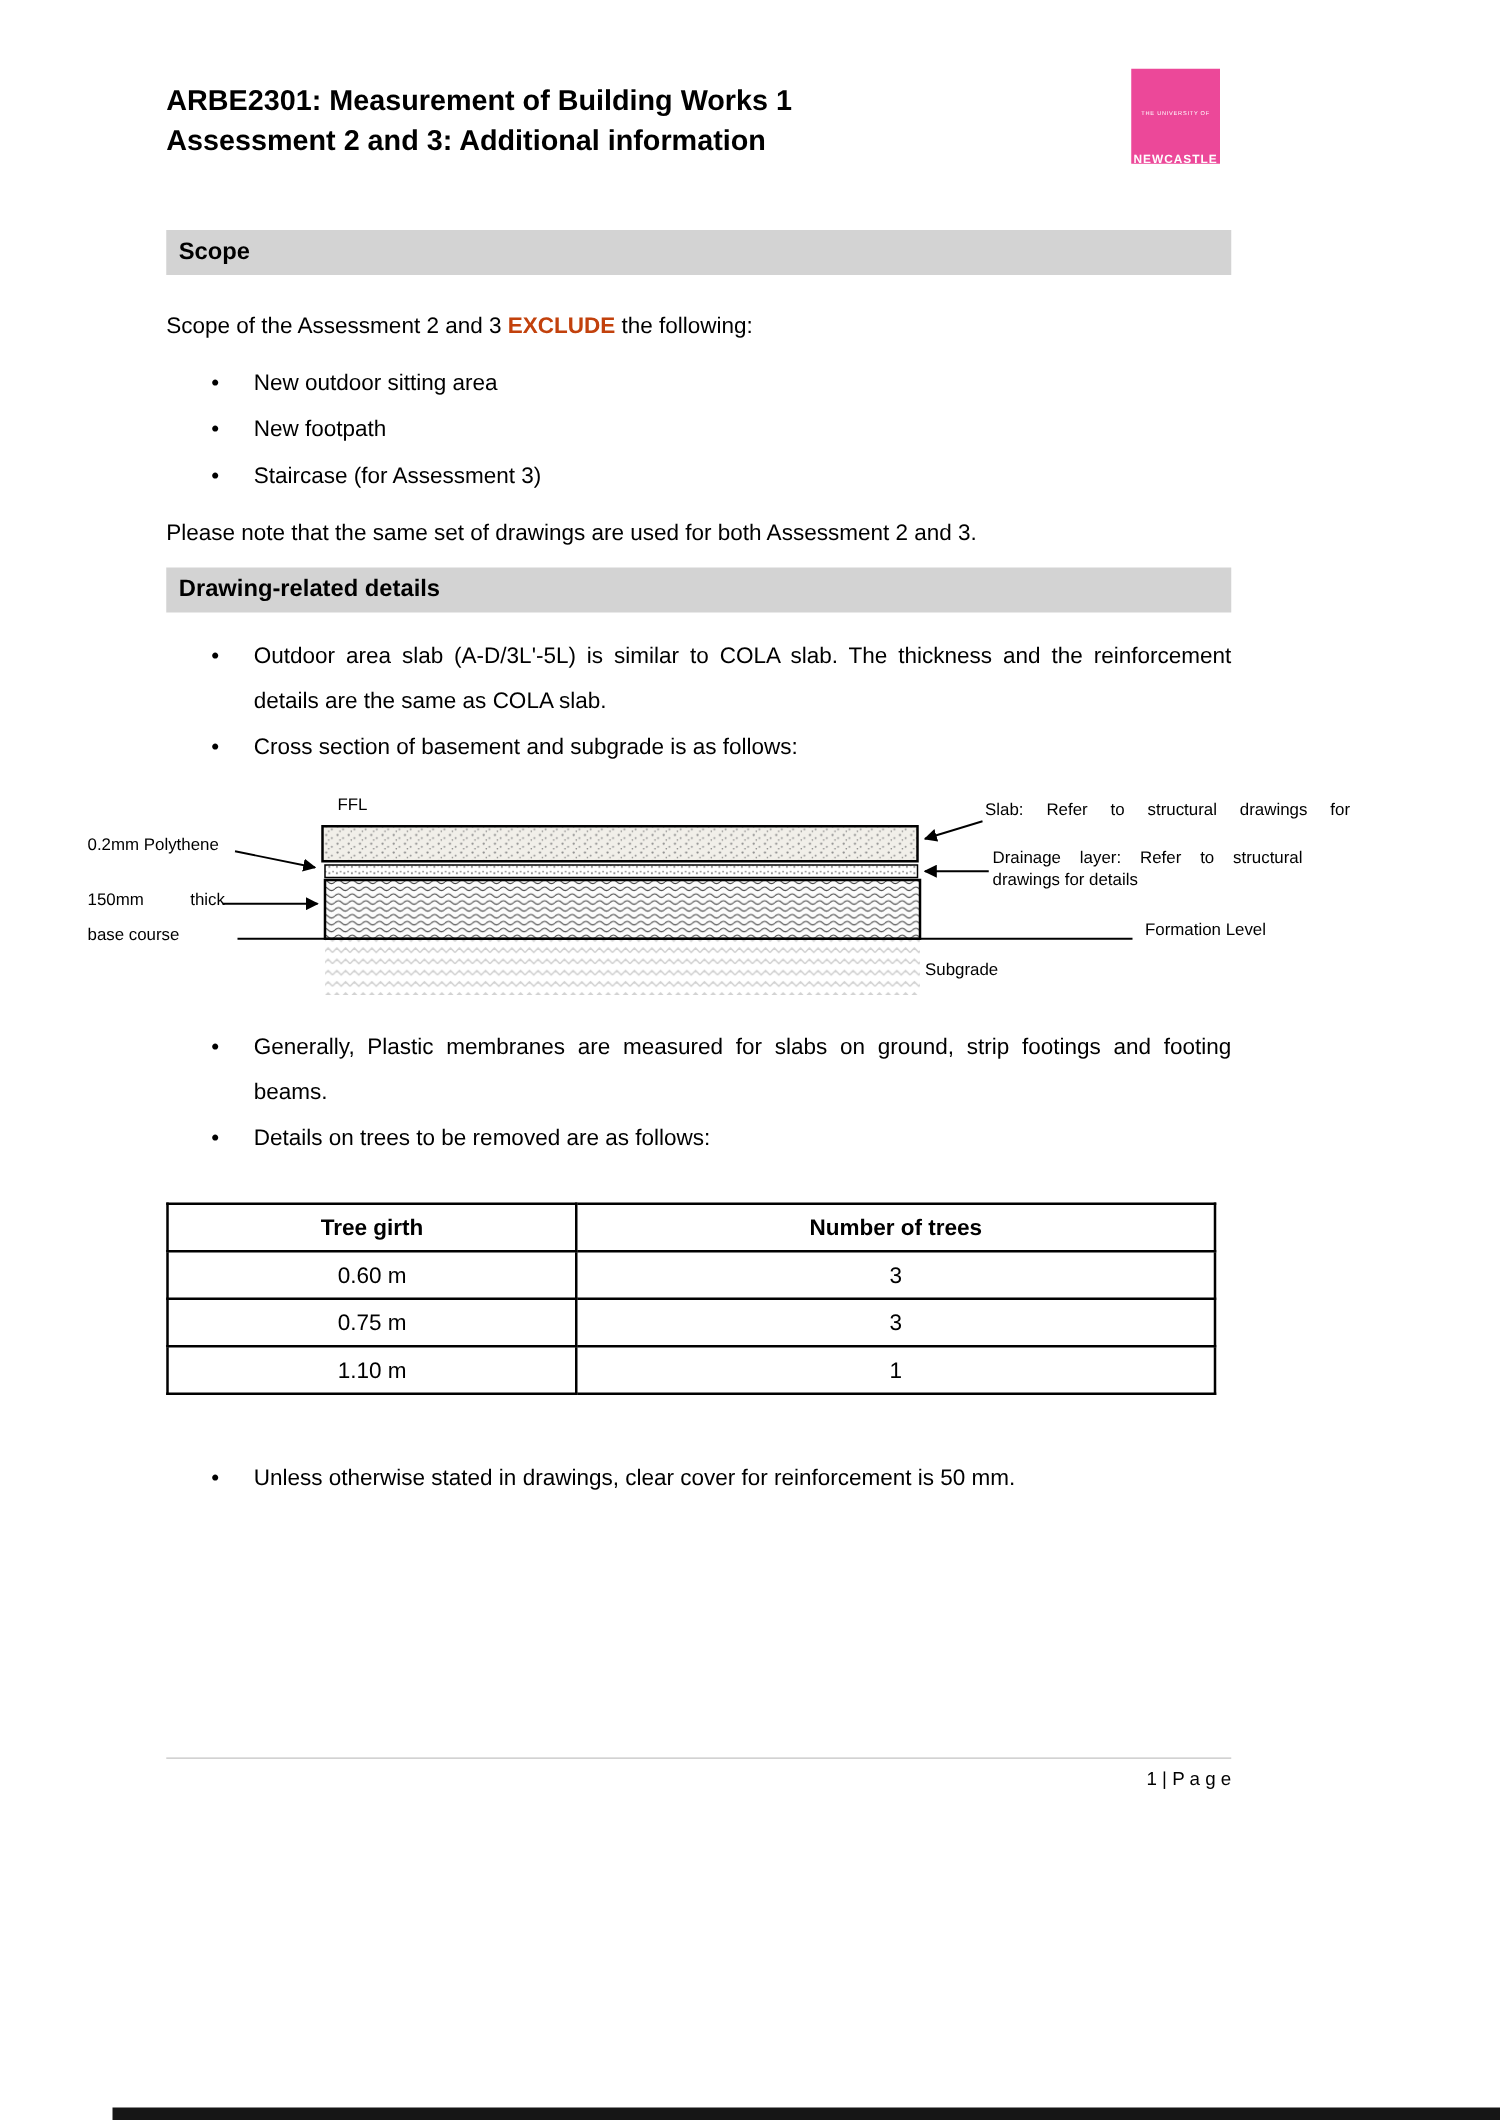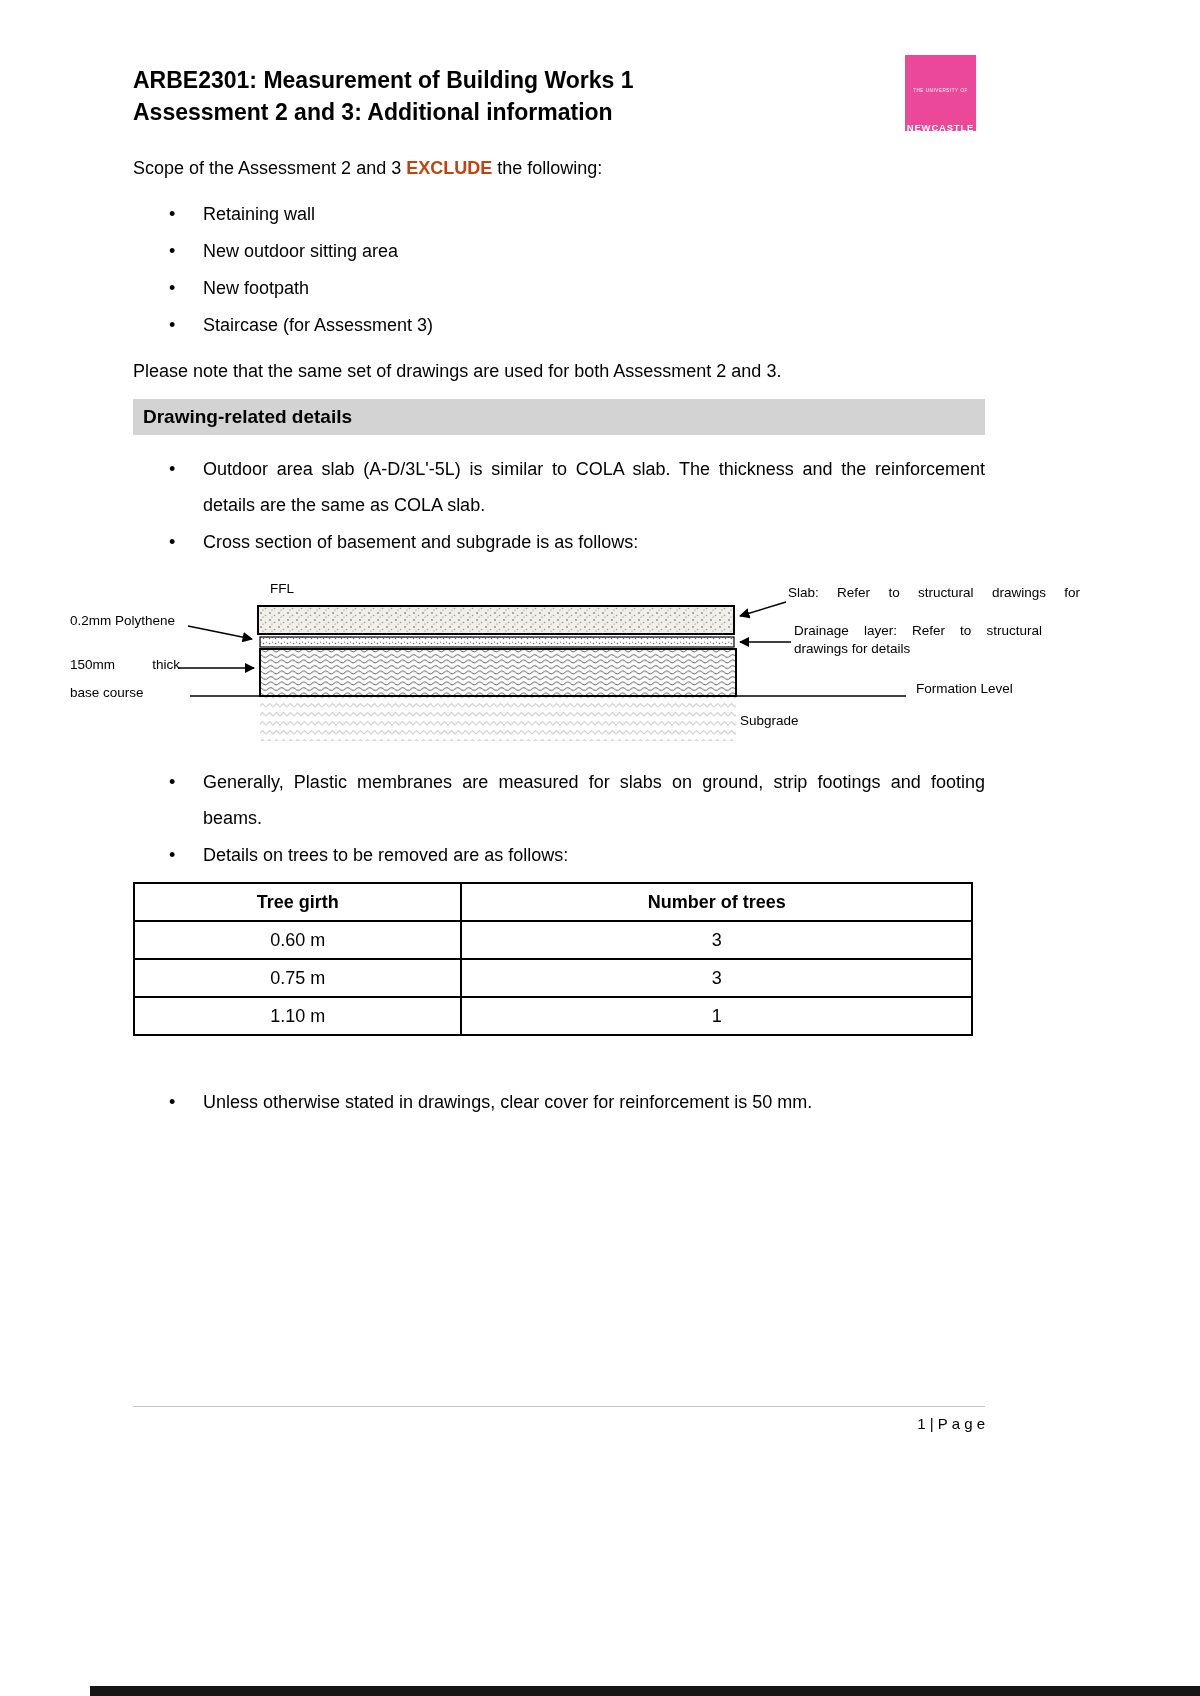--- a/index.html
+++ b/index.html
@@ -69,21 +69,21 @@
   .lbl-ffl        { left:200px; top:4px; }
   .lbl-polythene  { left:0px;   top:36px; }
   .lbl-thick      { left:0px;   top:80px; width:110px; display:flex; justify-content:space-between; }
   .lbl-basecourse { left:0px;   top:108px; }
   .lbl-slab       { left:718px; top:8px;  width:292px; text-align:justify; text-align-last:justify; }
   .lbl-drainage   { left:724px; top:46px; width:248px; text-align:justify; line-height:18px; }
   .lbl-formation  { left:846px; top:104px; }
   .lbl-subgrade   { left:670px; top:136px; }
 
   table.tree-table {
-    margin-top:9px;
+    margin-top:34px;
     width:840px;
     border-collapse:collapse;
   }
   table.tree-table th, table.tree-table td {
     border:2px solid #000;
     text-align:center;
     font-size:18px;
     line-height:26px;
     padding:5px 8px;
   }
@@ -117,25 +117,27 @@
     <div class="uni-country">AUSTRALIA</div>
   </div>
 
   <div class="content">
 
     <div class="doc-title">
       <div>ARBE2301: Measurement of Building Works 1</div>
       <div>Assessment 2 and 3: Additional information</div>
     </div>
 
+    <div class="section-bar bar-scope">
+      <span>Scope</span>
+    </div>
 
     <p class="body-text intro"><span>Scope of the Assessment 2 and 3 </span><span class="red-bold">EXCLUDE</span><span> the following:</span></p>
 
     <ul class="bullets">
-      <li>Retaining wall</li>
       <li>New outdoor sitting area</li>
       <li>New footpath</li>
       <li>Staircase (for Assessment 3)</li>
     </ul>
 
     <p class="body-text note">Please note that the same set of drawings are used for both Assessment 2 and 3.</p>
 
     <div class="section-bar bar-drawing">
       <span>Drawing-related details</span>
     </div>

